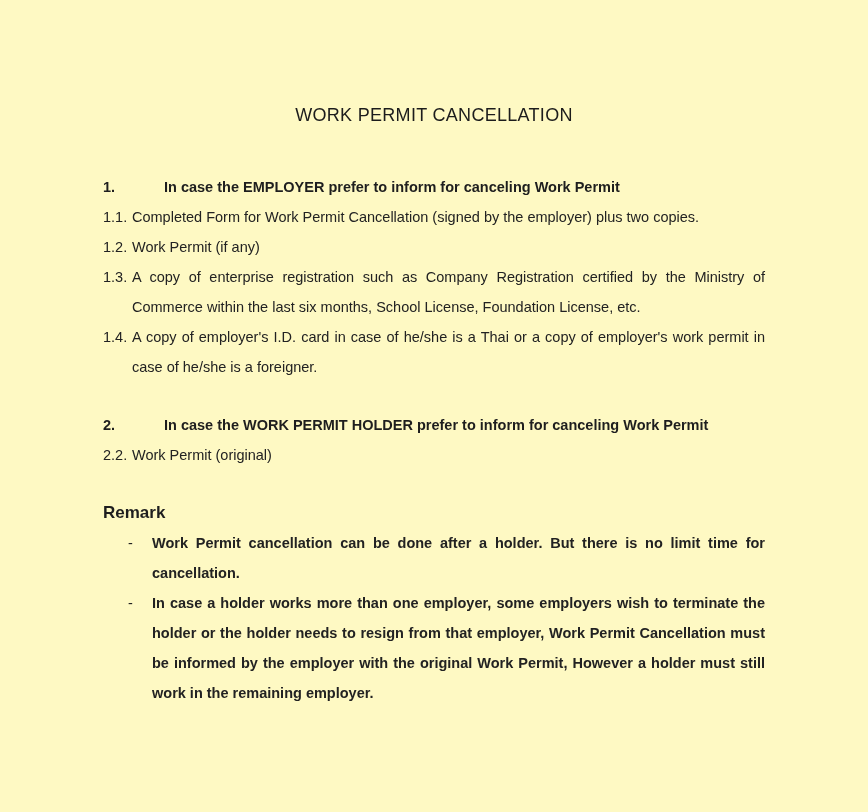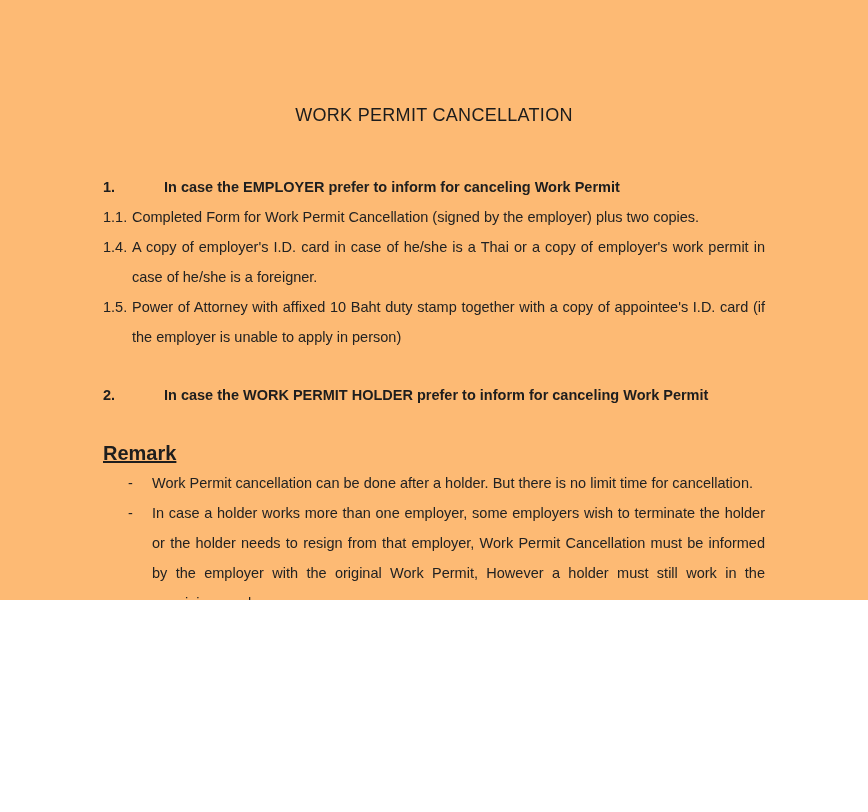--- a/index.html
+++ b/index.html
@@ -3,23 +3,23 @@
 <meta charset="utf-8">
 <style>
   html, body {
     margin: 0;
     padding: 0;
     background: #ffffff;
   }
   .page {
     position: relative;
     width: 868px;
-    height: 600px;
+    height: 812px;
     margin: 0;
-    background: #fdba74;
+    background: #fef9c3;
     box-sizing: border-box;
     padding: 0 103px;
     overflow: hidden;
     font-family: "Liberation Sans", sans-serif;
     color: #222222;
   }
   .doc-title {
     margin: 0;
     padding-top: 104px;
     text-align: center;
@@ -56,67 +56,75 @@
   .item-row {
   }
   .item-number {
     flex: 0 0 29px;
   }
   .item-text {
     flex: 1;
     text-align: justify;
   }
   .remark-heading {
-    font-size: 20px;
+    font-size: 17px;
     line-height: 30px;
     font-weight: 700;
-    text-decoration: underline;
     color: #1e1e1e;
   }
   .bullet-row {
     margin-left: 25px;
   }
   .bullet-marker {
     flex: 0 0 24px;
   }
   .bullet-text {
     flex: 1;
     text-align: justify;
+    font-weight: bold;
   }
 </style>
 </head>
 <body>
 
 <div class="page">
 
   <h1 class="doc-title">WORK PERMIT CANCELLATION</h1>
 
   <div class="section">
     <div class="row section-heading-row">
       <span class="section-number">1.</span>
       <span class="section-heading-text">In case the EMPLOYER prefer to inform for canceling Work Permit</span>
     </div>
     <div class="row item-row">
       <span class="item-number">1.1.</span>
       <span class="item-text">Completed Form for Work Permit Cancellation (signed by the employer) plus two copies.</span>
     </div>
     <div class="row item-row">
+      <span class="item-number">1.2.</span>
+      <span class="item-text">Work Permit (if any)</span>
+    </div>
+    <div class="row item-row">
+      <span class="item-number">1.3.</span>
+      <span class="item-text">A copy of enterprise registration such as Company Registration certified by the Ministry of Commerce within the last six months, School License, Foundation License, etc.</span>
+    </div>
+    <div class="row item-row">
       <span class="item-number">1.4.</span>
       <span class="item-text">A copy of employer's I.D. card in case of he/she is a Thai or a copy of employer's work permit in case of he/she is a foreigner.</span>
-    </div>
-    <div class="row item-row">
-      <span class="item-number">1.5.</span>
-      <span class="item-text">Power of Attorney with affixed 10 Baht duty stamp together with a copy of appointee's I.D. card (if the employer is unable to apply in person)</span>
     </div>
   </div>
 
   <div class="section">
     <div class="row section-heading-row">
       <span class="section-number">2.</span>
       <span class="section-heading-text">In case the WORK PERMIT HOLDER prefer to inform for canceling Work Permit</span>
+    </div>
+    <div class="row item-row">
+      <span class="item-number">2.2.</span>
+      <span class="item-text">Work Permit (original)</span>
     </div>
   </div>
 
   <div class="remark">
     <div class="remark-heading">Remark</div>
     <div class="row bullet-row">
       <span class="bullet-marker">-</span>
       <span class="bullet-text">Work Permit cancellation can be done after a holder. But there is no limit time for cancellation.</span>
     </div>
     <div class="row bullet-row">

